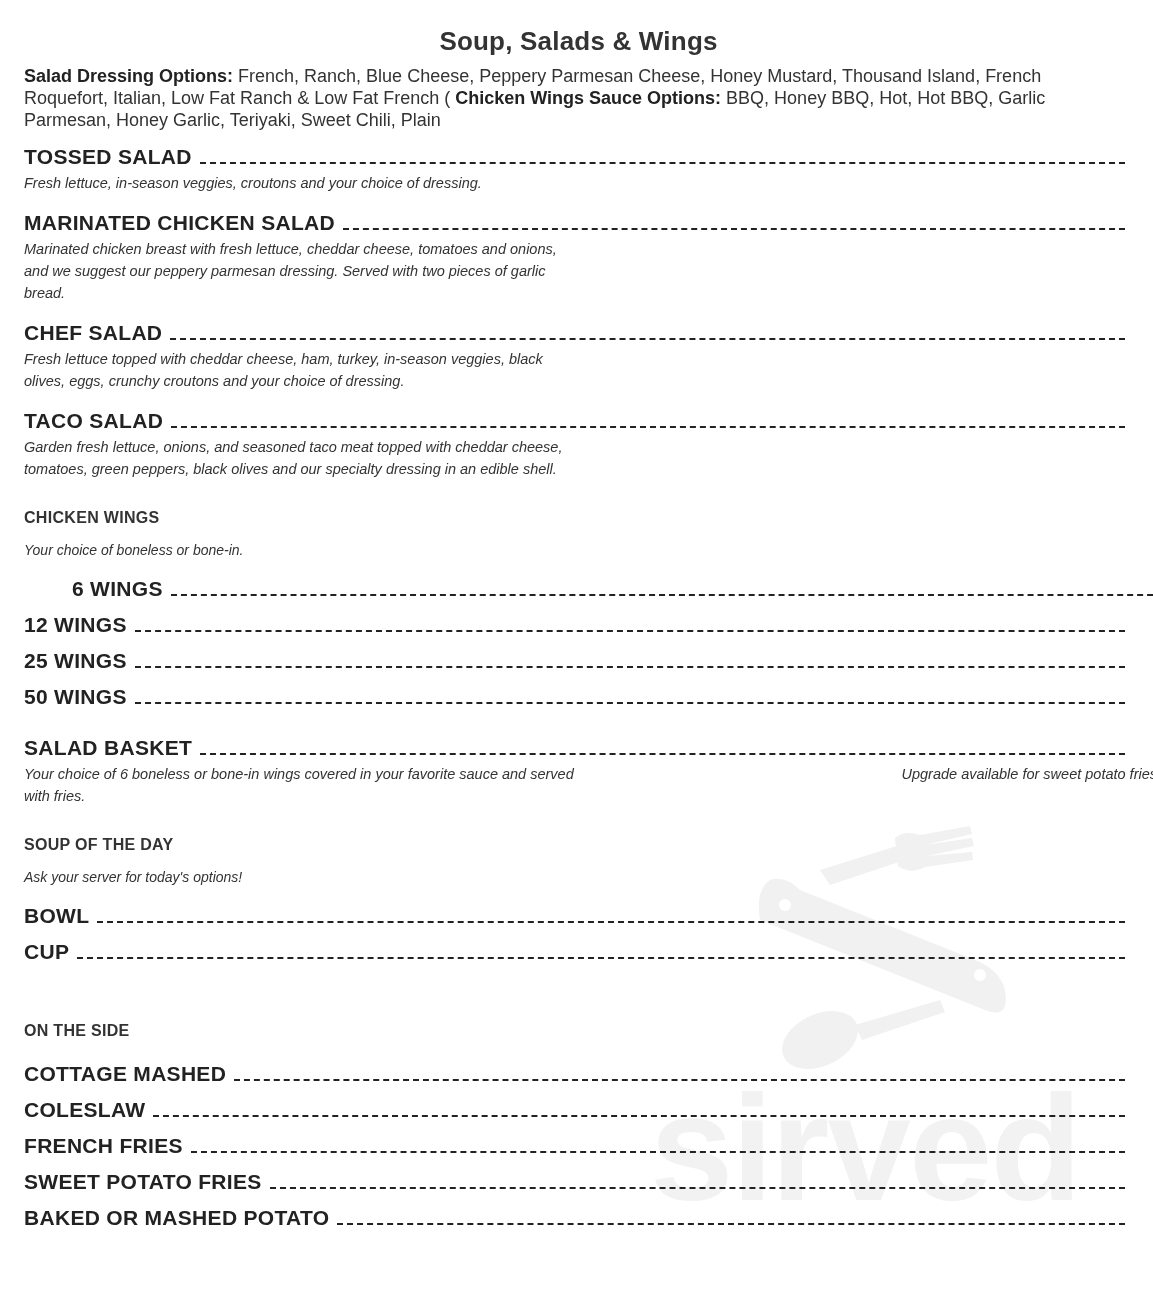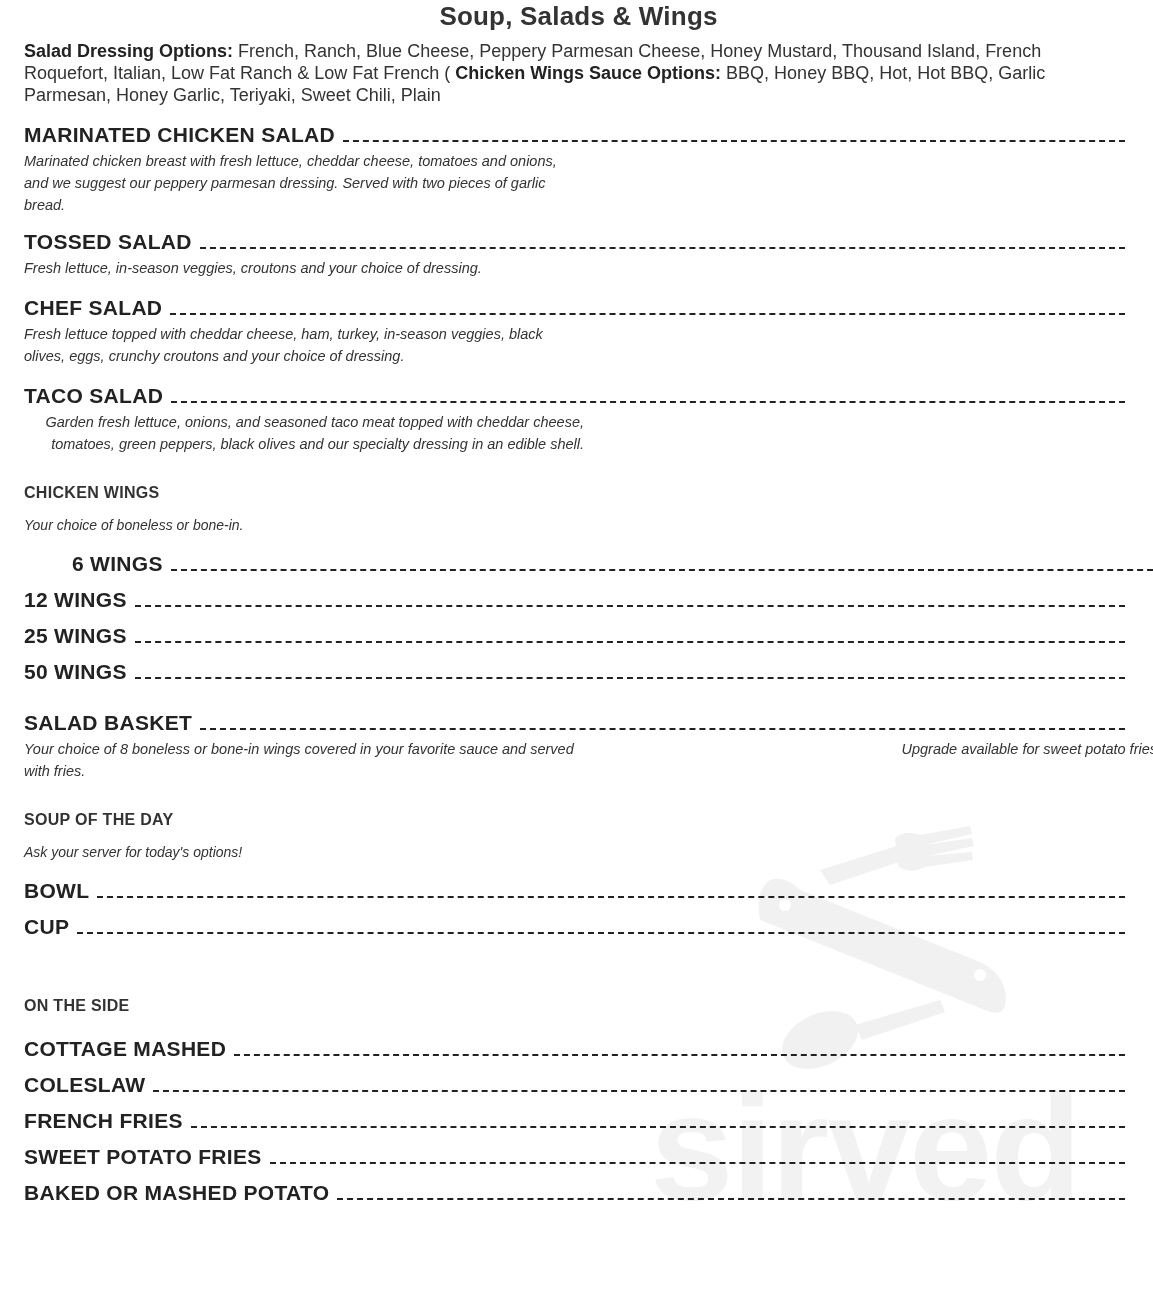--- a/index.html
+++ b/index.html
@@ -26,20 +26,21 @@
       position: relative;
       z-index: 1;
       padding: 0 20px 0 24px;
     }
     .page-title {
       text-align: center;
       font-size: 26px;
       font-weight: bold;
       color: #333333;
       margin: 0;
+      padding-top: 25px;
       line-height: 32px;
       letter-spacing: 0.2px;
     }
     .options {
       margin: 8px 0 0 0;
       font-size: 18px;
       line-height: 22px;
       color: #333333;
       width: 1100px;
     }
@@ -122,50 +123,50 @@
   <text x="650" y="1200" font-family="Liberation Sans, sans-serif" font-weight="bold" font-size="150" fill="#f2f2f2" letter-spacing="-2">sirved</text>
 </svg>
 
 <div class="page">
   <h1 class="page-title">Soup, Salads &amp; Wings</h1>
 
   <p class="options">
     <b>Salad Dressing Options:</b><span> French, Ranch, Blue Cheese, Peppery Parmesan Cheese, Honey Mustard, Thousand Island, French Roquefort, Italian, Low Fat Ranch &amp; Low Fat French ( </span><b>Chicken Wings Sauce Options:</b><span> BBQ, Honey BBQ, Hot, Hot BBQ, Garlic Parmesan, Honey Garlic, Teriyaki, Sweet Chili, Plain</span>
   </p>
 
+  <div class="item" style="margin-top:12px;">
+    <div class="item-row">
+        <span class="item-name">TOSSED SALAD</span>
+        <span class="leader"></span>
+      </div>
+    <p class="item-desc" style="margin-top:-7px;">Fresh lettuce, in-season veggies, croutons and your choice of dressing.</p>
+  </div>
+
   <div class="item" style="margin-top:15px;">
     <div class="item-row">
         <span class="item-name">MARINATED CHICKEN SALAD</span>
         <span class="leader"></span>
       </div>
     <p class="item-desc" style="margin-top:-7px;">Marinated chicken breast with fresh lettuce, cheddar cheese, tomatoes and onions, and we suggest our peppery parmesan dressing. Served with two pieces of garlic bread.</p>
   </div>
 
-  <div class="item" style="margin-top:12px;">
-    <div class="item-row">
-        <span class="item-name">TOSSED SALAD</span>
-        <span class="leader"></span>
-      </div>
-    <p class="item-desc" style="margin-top:-7px;">Fresh lettuce, in-season veggies, croutons and your choice of dressing.</p>
-  </div>
-
   <div class="item" style="margin-top:15px;">
     <div class="item-row">
         <span class="item-name">CHEF SALAD</span>
         <span class="leader"></span>
       </div>
     <p class="item-desc" style="margin-top:-7px;">Fresh lettuce topped with cheddar cheese, ham, turkey, in-season veggies, black olives, eggs, crunchy croutons and your choice of dressing.</p>
   </div>
 
   <div class="item" style="margin-top:15px;">
     <div class="item-row">
         <span class="item-name">TACO SALAD</span>
         <span class="leader"></span>
       </div>
-    <p class="item-desc" style="margin-top:-7px;text-align:right;">Garden fresh lettuce, onions, and seasoned taco meat topped with cheddar cheese, tomatoes, green peppers, black olives and our specialty dressing in an edible shell.</p>
+    <p class="item-desc" style="margin-top:-7px;">Garden fresh lettuce, onions, and seasoned taco meat topped with cheddar cheese, tomatoes, green peppers, black olives and our specialty dressing in an edible shell.</p>
   </div>
 
   <h2 class="section-heading" style="margin-top:25px;">CHICKEN WINGS</h2>
   <p class="section-desc" style="margin-top:8px;">Your choice of boneless or bone-in.</p>
 
   <div class="item" style="margin-top:14px;margin-left:48px;">
     <div class="item-row">
         <span class="item-name">6 WINGS</span>
         <span class="leader"></span>
       </div>
@@ -188,21 +189,21 @@
         <span class="leader"></span>
       </div>
   </div>
 
   <div class="item" style="margin-top:15px;">
     <div class="item-row">
         <span class="item-name">SALAD BASKET</span>
         <span class="leader"></span>
       </div>
     <span class="item-note" style="top:29px;">Upgrade available for sweet potato fries</span>
-    <p class="item-desc" style="margin-top:-7px;">Your choice of 8 boneless or bone-in wings covered in your favorite sauce and served with fries.</p>
+    <p class="item-desc" style="margin-top:-7px;">Your choice of 6 boneless or bone-in wings covered in your favorite sauce and served with fries.</p>
   </div>
 
   <h2 class="section-heading" style="margin-top:25px;">SOUP OF THE DAY</h2>
   <p class="section-desc" style="margin-top:8px;">Ask your server for today's options!</p>
 
   <div class="item" style="margin-top:14px;text-align:right;">
     <div class="item-row">
         <span class="item-name">BOWL</span>
         <span class="leader"></span>
       </div>

